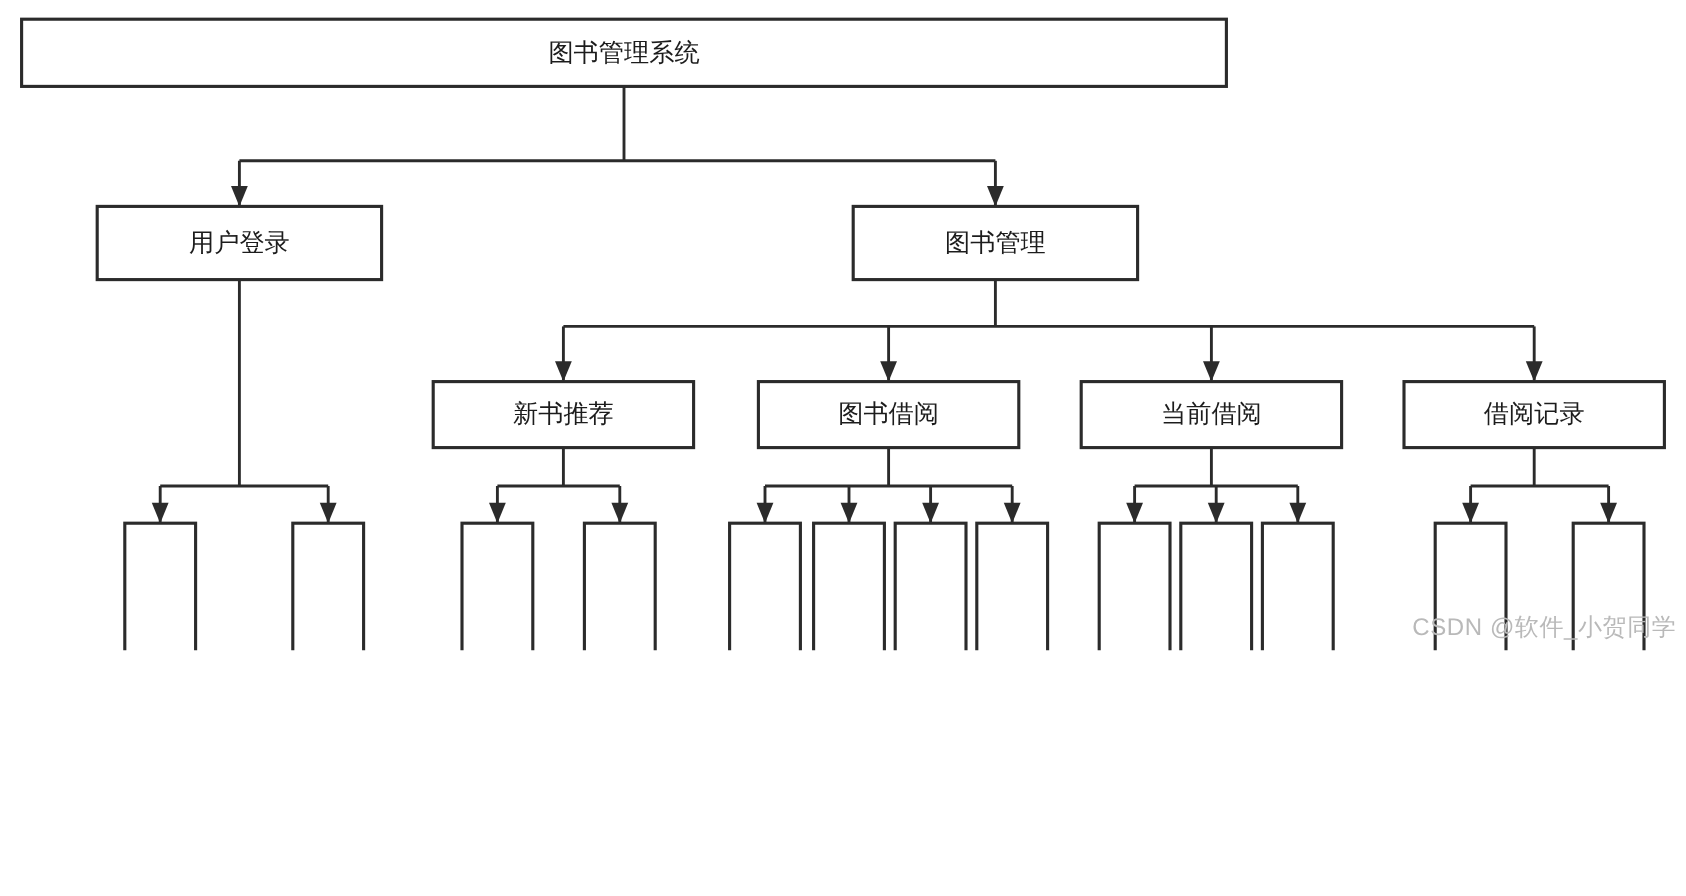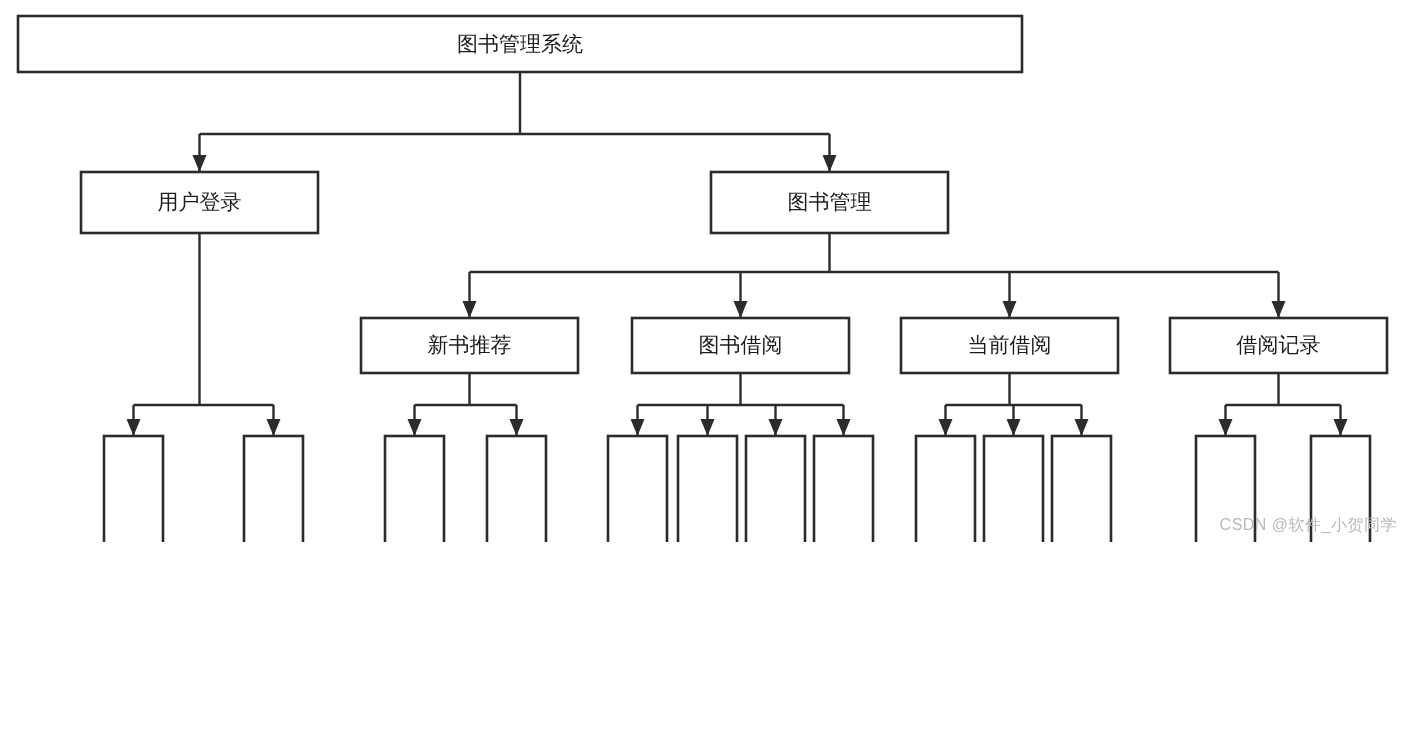--- a/index.html
+++ b/index.html
@@ -60,21 +60,21 @@
     line-height: 1;
     text-align: left;
     white-space: nowrap;
     pointer-events: none;
   }
   .watermark {
     position: absolute;
     right: 8px;
     bottom: 6px;
     font-family: "Liberation Sans", "DejaVu Sans", sans-serif;
-    font-size: 16px;
+    font-size: 20px;
     color: #b9b9b9;
     letter-spacing: 0.5px;
     white-space: nowrap;
   }
 </style>
 </head>
 <body>
 
 <div id="diagram-root">
 

